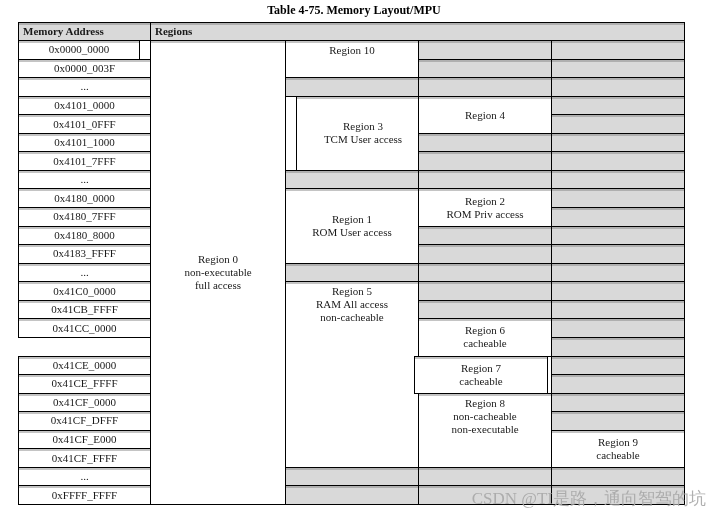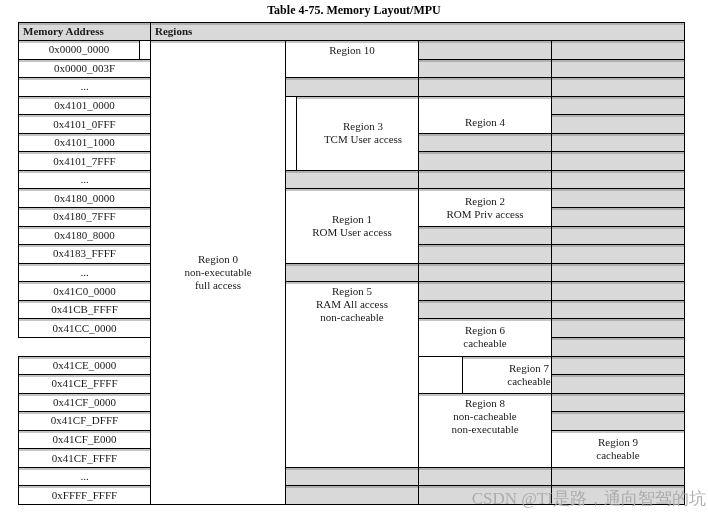--- a/index.html
+++ b/index.html
@@ -76,40 +76,40 @@
       <div class="cell vtop" style="left: 267px; width: 134px; top: 259.28px; height: 186.6px;">
         <div class="line">Region 5</div>
         <div class="line">RAM All access</div>
         <div class="line">non-cacheable</div>
       </div>
       <div class="cell gray" style="left: 267px; width: 134px; top: 444.88px; height: 19.56px;"></div>
       <div class="cell gray" style="left: 267px; width: 134px; top: 463.44px; height: 19.56px;"></div>
       <div class="cell gray" style="left: 400px; width: 134px; top: 18px; height: 19.56px;"></div>
       <div class="cell gray" style="left: 400px; width: 134px; top: 36.56px; height: 19.56px;"></div>
       <div class="cell gray" style="left: 400px; width: 134px; top: 55.12px; height: 19.56px;"></div>
-      <div class="cell" style="left: 400px; width: 134px; top: 73.68px; height: 54px;">
+      <div class="cell" style="left: 400px; width: 134px; top: 73.68px; height: 39px;">
         <div class="line">Region 4</div>
       </div>
       <div class="cell gray" style="left: 400px; width: 134px; top: 110.8px; height: 19.56px;"></div>
       <div class="cell gray" style="left: 400px; width: 134px; top: 129.36px; height: 19.56px;"></div>
       <div class="cell gray" style="left: 400px; width: 134px; top: 147.92px; height: 19.56px;"></div>
       <div class="cell" style="left: 400px; width: 134px; top: 166.48px; height: 38.12px;">
         <div class="line">Region 2</div>
         <div class="line">ROM Priv access</div>
       </div>
       <div class="cell gray" style="left: 400px; width: 134px; top: 203.6px; height: 19.56px;"></div>
       <div class="cell gray" style="left: 400px; width: 134px; top: 222.16px; height: 19.56px;"></div>
       <div class="cell gray" style="left: 400px; width: 134px; top: 240.72px; height: 19.56px;"></div>
       <div class="cell gray" style="left: 400px; width: 134px; top: 259.28px; height: 19.56px;"></div>
       <div class="cell gray" style="left: 400px; width: 134px; top: 277.84px; height: 19.56px;"></div>
       <div class="cell" style="left: 400px; width: 134px; top: 296.4px; height: 38.12px;">
         <div class="line">Region 6</div>
         <div class="line">cacheable</div>
       </div>
-      <div class="cell" style="left: 396px; width: 134px; top: 333.52px; height: 38.12px; margin-left: 48px;">
+      <div class="cell" style="left: 396px; width: 134px; top: 333.52px; height: 38.12px;">
         <div class="line">Region 7</div>
         <div class="line">cacheable</div>
       </div>
       <div class="cell vtop" style="left: 400px; width: 134px; top: 370.64px; height: 75.24px;">
         <div class="line">Region 8</div>
         <div class="line">non-cacheable</div>
         <div class="line">non-executable</div>
       </div>
       <div class="cell gray" style="left: 400px; width: 134px; top: 444.88px; height: 19.56px;"></div>
       <div class="cell gray" style="left: 400px; width: 134px; top: 463.44px; height: 19.56px;"></div>

